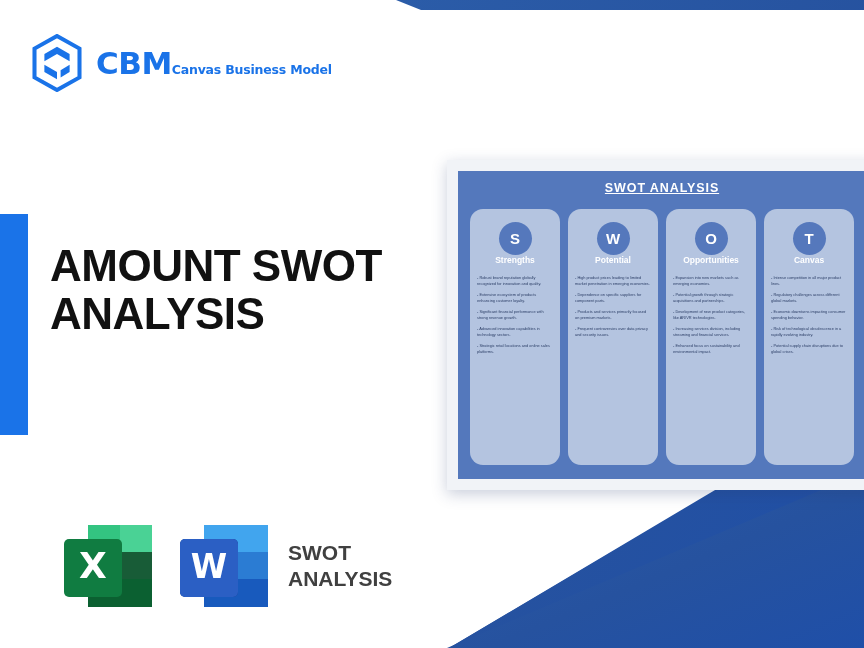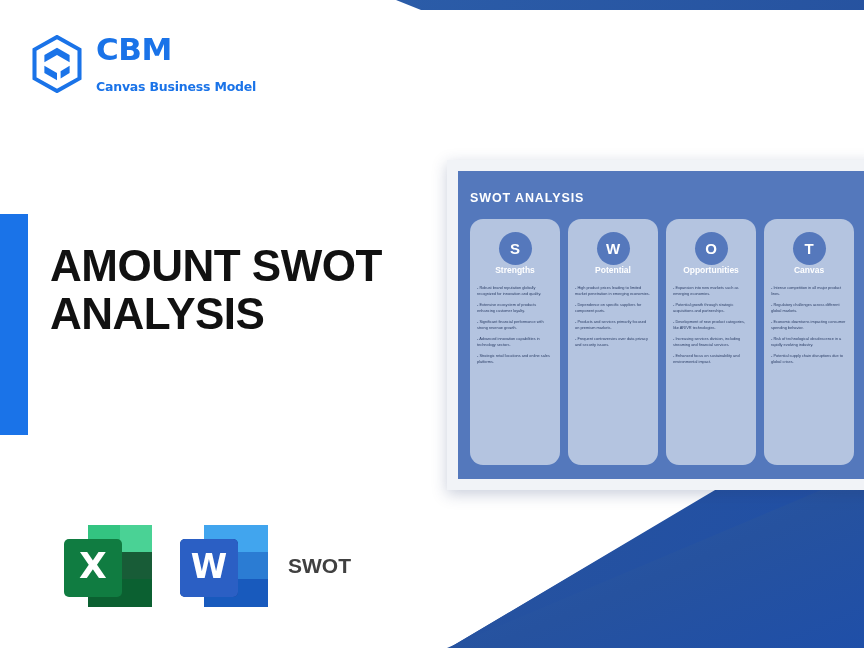--- a/index.html
+++ b/index.html
@@ -16,21 +16,21 @@
   .bg-svg{position:absolute;left:0;top:0;width:864px;height:648px;}
 
   .left-accent{
     position:absolute;left:0;top:214px;width:28px;height:221px;
     background:#1a73e8;
   }
 
   
   .logo{position:absolute;left:30px;top:34px;display:flex;align-items:center;gap:12px;}
   .logo-mark{width:54px;height:58px;flex:0 0 auto;}
-  .logo-text{display:flex;flex-direction:column;line-height:1;}
+  .logo-text{display:flex;flex-direction:row;line-height:1;}
   .logo-title{
     font-size:31px;font-weight:bold;color:#1a73e8;letter-spacing:-0.5px;
     font-family:"DejaVu Sans", sans-serif;
   }
   .logo-sub{
     font-size:12.5px;font-weight:bold;color:#1a73e8;margin-top:16px;letter-spacing:-0.2px;
     font-family:"DejaVu Sans", sans-serif;
   }
 
   
@@ -58,23 +58,24 @@
     box-shadow:0 4px 14px rgba(40,60,110,0.25);
   }
   .swot-panel{
     width:100%;height:100%;
     background:#5478bc;
     box-sizing:border-box;
     padding:10px 12px 14px 12px;
     display:flex;flex-direction:column;
   }
   .swot-heading{
-    color:#ffffff;font-weight:bold;
+    text-align:center;color:#ffffff;font-weight:bold;
     font-size:12.5px;letter-spacing:0.9px;
-    margin:10px 0 14px 0;
+    margin:0 0 14px 0;
+    text-decoration:underline;
   }
   .swot-cols{display:flex;gap:8px;flex:1 1 auto;}
   .swot-col{
     flex:1 1 0;
     background:#b4c4e0;
     border-radius:13px;
     padding:13px 7px 8px 7px;
     box-sizing:border-box;
     display:flex;flex-direction:column;align-items:center;
   }
@@ -153,20 +154,21 @@
         <rect x="26" y="2" width="64" height="27" fill="#41a5ee"></rect>
         <rect x="26" y="29" width="64" height="27" fill="#2b7cd3"></rect>
         <rect x="26" y="56" width="64" height="28" fill="#185abd"></rect>
         <rect x="2" y="16" width="58" height="58" rx="5" fill="#103f91"></rect>
         <rect x="2" y="16" width="58" height="58" rx="5" fill="#2b5fc4"></rect>
         <text x="31" y="55" font-family="DejaVu Sans, sans-serif" font-size="33" font-weight="bold" fill="#ffffff" text-anchor="middle">W</text>
       </svg>
     </div>
     <div class="office-label">
       <div>SWOT</div>
+      <div>ANALYSIS</div>
     </div>
   </div>
 
   <div class="swot-card">
     <div class="swot-panel">
       <div class="swot-heading">SWOT ANALYSIS</div>
       <div class="swot-cols">
 
         <div class="swot-col">
           <div class="swot-badge">S</div>

